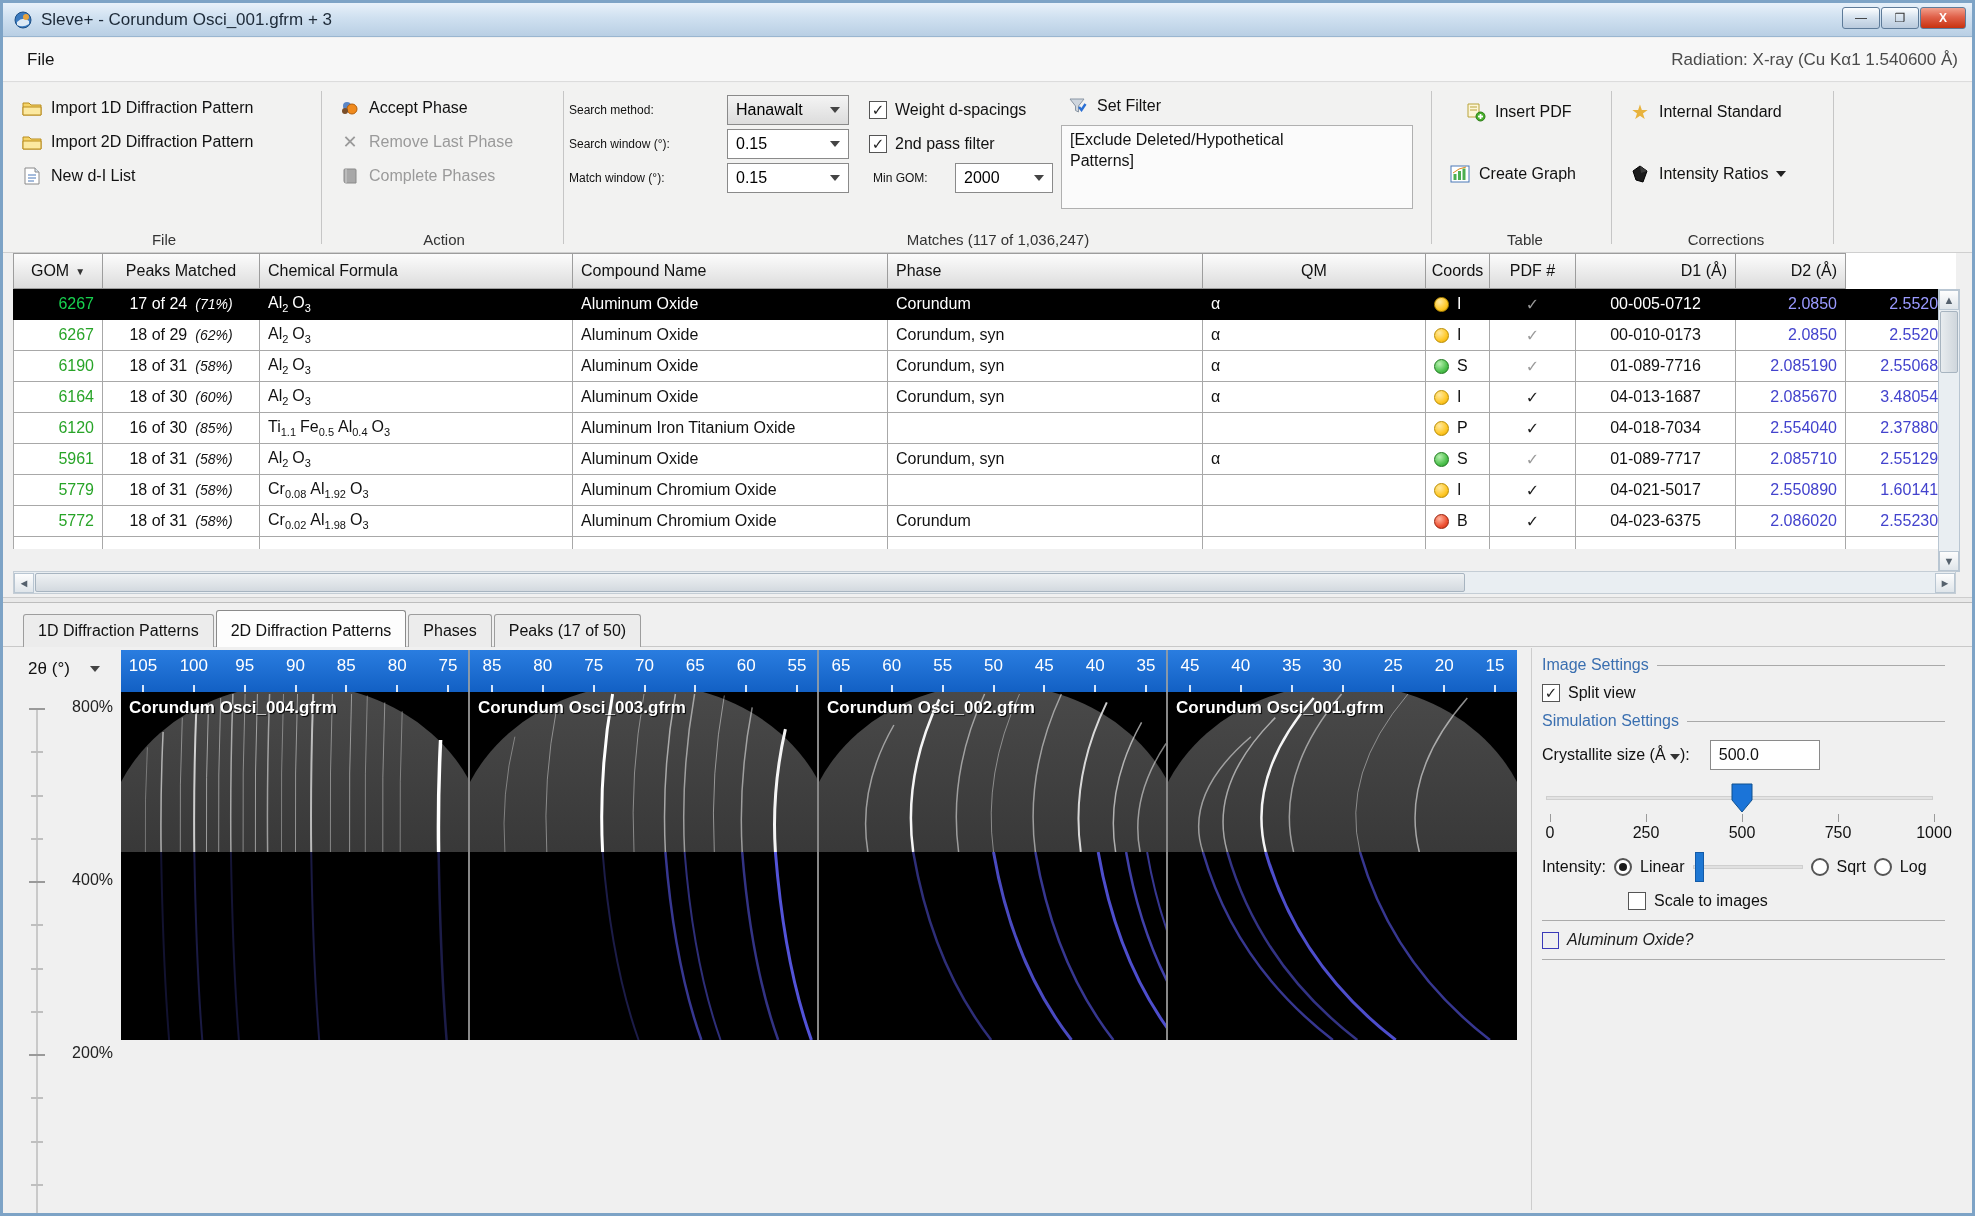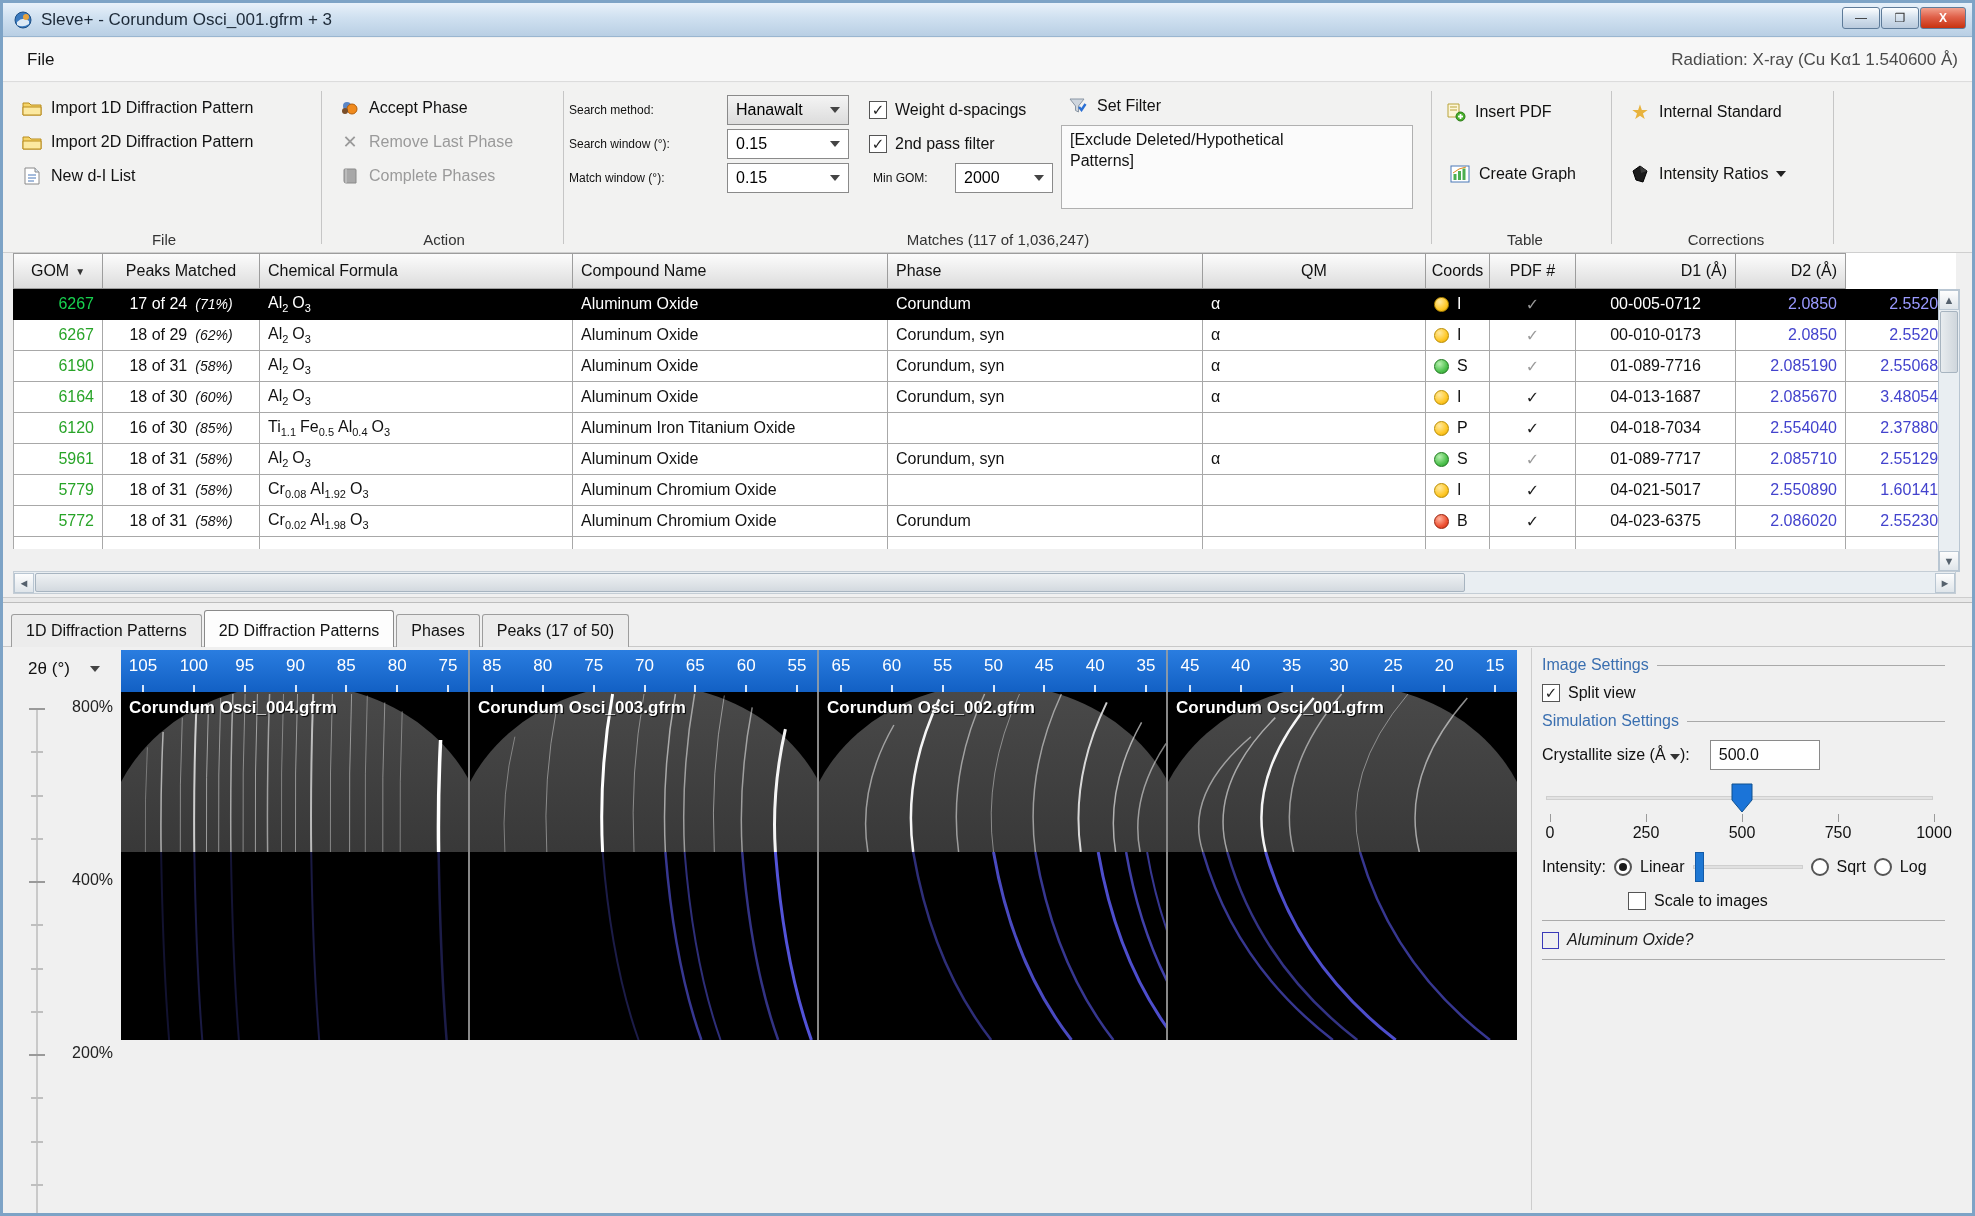--- a/index.html
+++ b/index.html
@@ -72,21 +72,21 @@
   #vscroll { position:absolute; top:286px; right:12px; width:22px; height:283px; background:#e9eef2;
      border:1px solid #b9c6d2; display:flex; flex-direction:column; align-items:center; }
   .sbtn { width:20px; height:20px; display:flex; align-items:center; justify-content:center; font-size:11px; color:#55616d;
      background:linear-gradient(#fdfdfd,#dfe5ea); border:1px solid #b9c6d2; }
   #vthumb { width:18px; height:62px; margin-top:1px; background:linear-gradient(90deg,#e8ecef,#cfd6dc); border:1px solid #a7b4c0; border-radius:2px;}
   #hscroll { position:absolute; left:10px; top:568px; width:1943px; height:23px; background:#e9eef2; border:1px solid #c4cdd5;
      display:flex; align-items:center; }
   #hthumb { height:19px; width:1430px; margin-left:1px; background:linear-gradient(#eef1f3,#d3d9df); border:1px solid #a7b4c0; border-radius:2px;}
   
   #splitter { position:absolute; left:0; top:594px; right:0; height:6px; border-top:1px solid #cdcdcd; border-bottom:1px solid #bdbdbd; background:#e9e9e9;}
-  #tabbar { position:absolute; left:0; top:600px; right:0; height:44px; background:#f0f0f0; border-bottom:1px solid #c9c9c9; padding-left:8px; display:flex; align-items:flex-end; }
+  #tabbar { position:absolute; left:0; top:600px; right:0; height:44px; background:#f0f0f0; border-bottom:1px solid #c9c9c9; padding-left:20px; display:flex; align-items:flex-end; }
   .tab { font-size:16px; color:#111; padding:7px 14px; border:1px solid #9d9d9d; border-bottom:none; background:#ececec;
      margin-right:2px; border-radius:3px 3px 0 0; position:relative; top:1px; }
   .tab.active { background:#fdfdfd; padding-top:11px; z-index:2; border-color:#8a8a8a; }
   
   #viewer { position:absolute; left:0; top:645px; right:0; bottom:3px; background:#f0f0f0; }
   #theta { position:absolute; left:10px; top:4px; width:102px; height:34px; display:flex; align-items:center; justify-content:center;
      gap:20px; font-size:17px; color:#111; background:#f0f0f0; }
   #rulers { position:absolute; left:118px; top:2px; width:1402px; height:42px; display:flex; }
   .ruler { height:42px; background:linear-gradient(#2a7de0,#1260c4); border-right:2px solid #8899aa; position:relative;
      display:flex; align-items:flex-start; }
@@ -263,21 +263,21 @@
       </div>
       <div class="excl" style="left:492px;top:42px;width:352px;height:84px;">
         <div>[Exclude Deleted/Hypothetical</div>
         <div>Patterns]</div>
       </div>
       <div class="glabel">Matches (117 of 1,036,247)</div>
     </div>
     <div class="vsep" style="left:1428px;"></div>
 
     <div class="rgroup" style="left:1436px;width:172px;">
-      <div class="rbtn" style="left:0;top:14px;text-align:center;">
+      <div class="rbtn" style="left:20px;top:14px;text-align:center;">
         <span class="ric">
           <svg width="20" height="20" viewBox="0 0 20 20">
               <path d="M2 2 L13 2 L13 15 L2 15 Z" fill="#fdf6d8" stroke="#b9a43d"></path>
               <line x1="4" y1="5" x2="11" y2="5" stroke="#b9a43d"></line>
               <line x1="4" y1="8" x2="11" y2="8" stroke="#b9a43d"></line>
               <circle cx="14.5" cy="14.5" r="4.5" fill="#46b02a" stroke="#2d7a17"></circle>
               <line x1="14.5" y1="12" x2="14.5" y2="17" stroke="#fff" stroke-width="1.8"></line>
               <line x1="12" y1="14.5" x2="17" y2="14.5" stroke="#fff" stroke-width="1.8"></line>
             </svg>
         </span>
@@ -688,21 +688,21 @@
           <span class="rlbl" style="left:327px">35</span>
           <span class="rtick" style="left:327px"></span>
         </div>
         <div class="ruler" style="width: 349px;">
           <span class="rlbl" style="left:22px">45</span>
           <span class="rtick" style="left:22px"></span>
           <span class="rlbl" style="left:72.83333333333334px">40</span>
           <span class="rtick" style="left:72.83333333333334px"></span>
           <span class="rlbl" style="left:123.66666666666667px">35</span>
           <span class="rtick" style="left:123.66666666666667px"></span>
-          <span class="rlbl" style="left:171px">30</span>
+          <span class="rlbl" style="left:164px">30</span>
           <span class="rtick" style="left:174.5px"></span>
           <span class="rlbl" style="left:225.33333333333334px">25</span>
           <span class="rtick" style="left:225.33333333333334px"></span>
           <span class="rlbl" style="left:276.16666666666663px">20</span>
           <span class="rtick" style="left:276.16666666666663px"></span>
           <span class="rlbl" style="left:327px">15</span>
           <span class="rtick" style="left:327px"></span>
         </div>
       </div>
     <div id="images">

